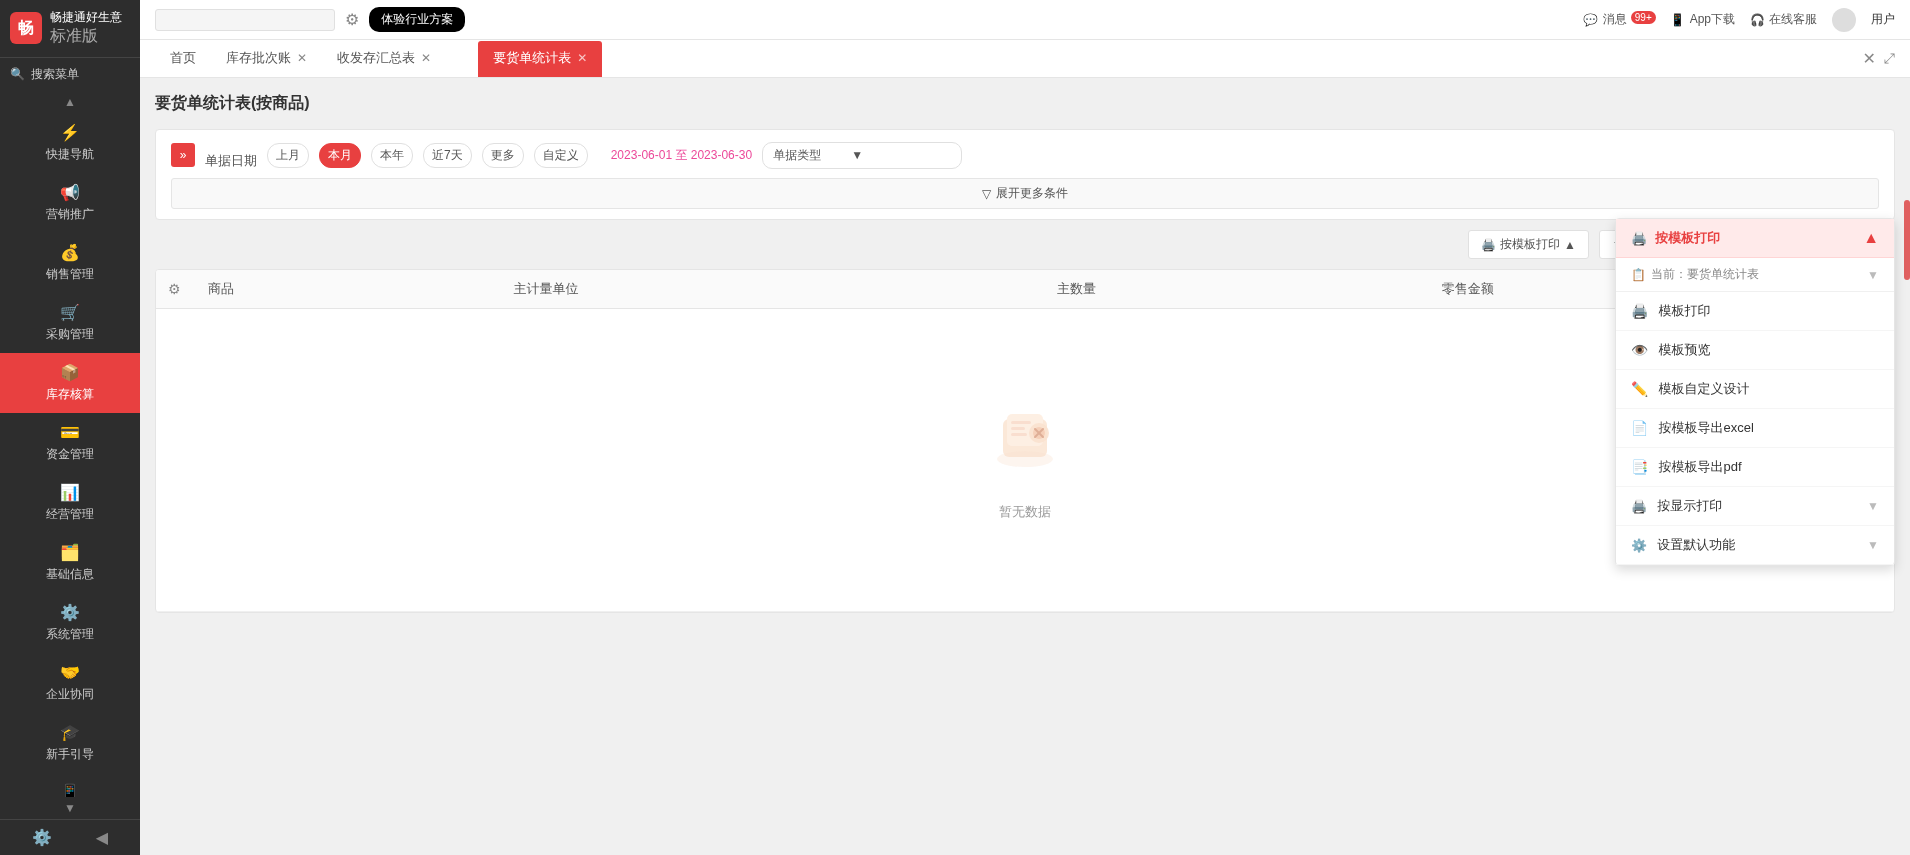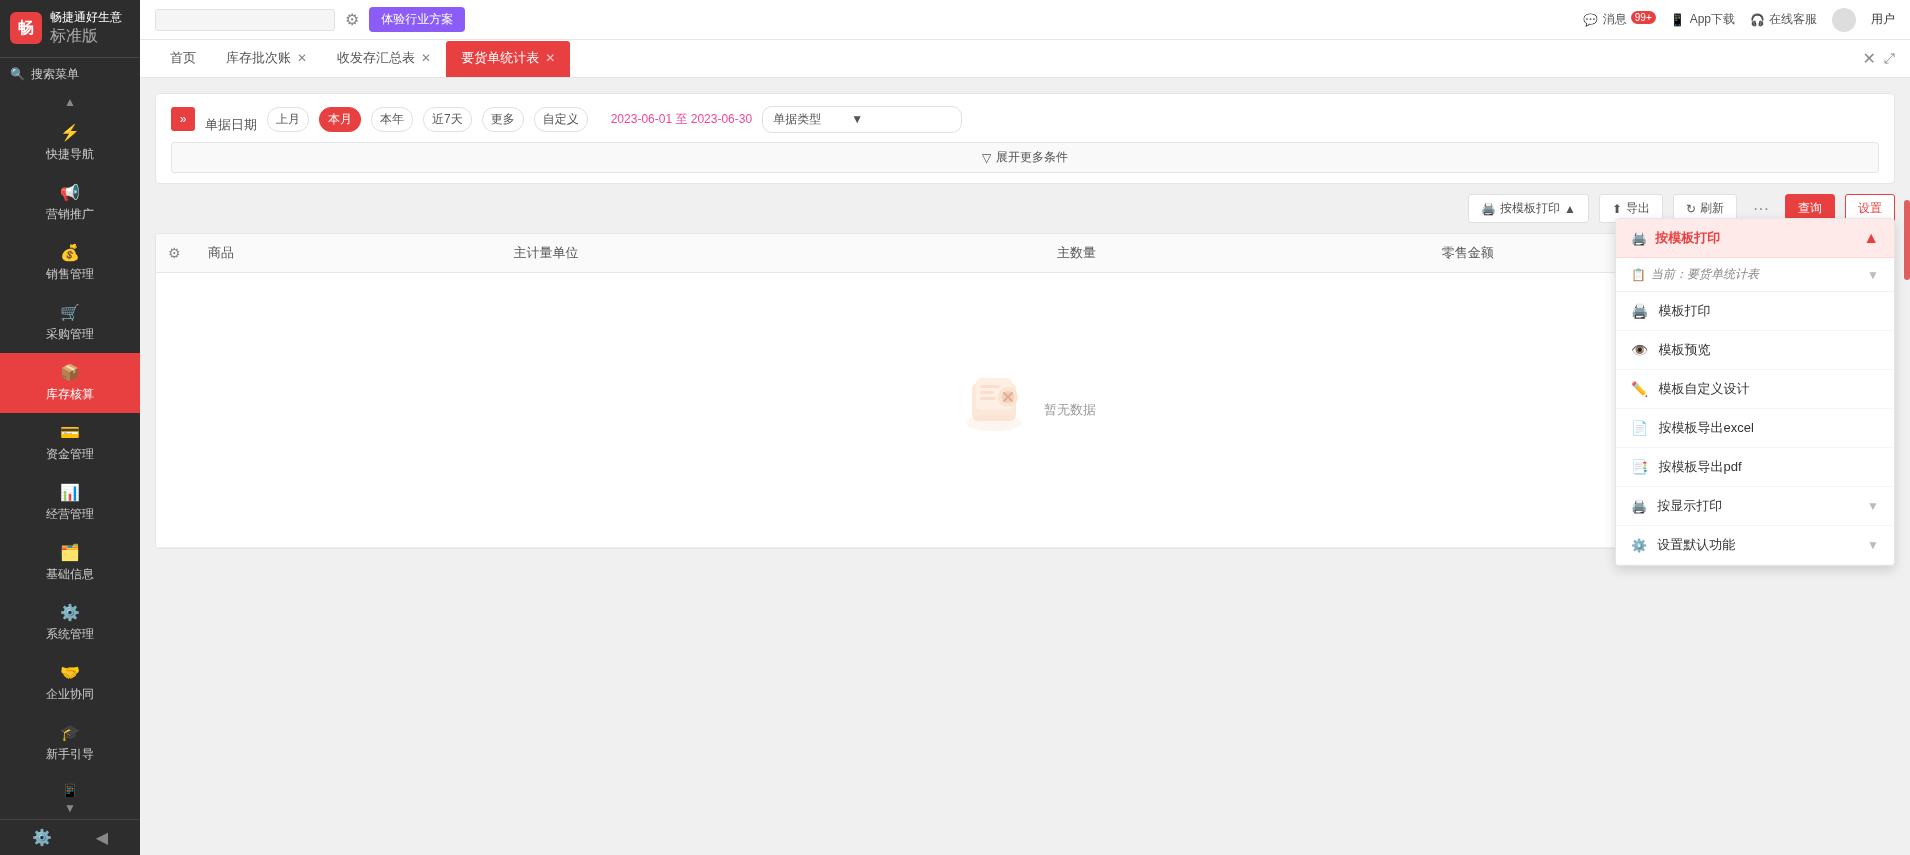--- a/index.html
+++ b/index.html
@@ -117,24 +117,24 @@
       width: 180px;
       font-size: 12px;
       color: #999;
     }
     .topbar-gear {
       color: #888;
       cursor: pointer;
       font-size: 16px;
     }
     .topbar-trial-btn {
-      background: #8b5cf6;
+      background: #000000;
       color: white;
       border: none;
-      border-radius: 4px;
+      border-radius: 10px;
       padding: 4px 12px;
       cursor: pointer;
       font-size: 12px;
     }
     .topbar-spacer { flex: 1; }
     .topbar-right {
       display: flex;
       align-items: center;
       gap: 15px;
       font-size: 12px;
@@ -181,20 +181,21 @@
       font-size: 13px;
       color: #555;
       border-bottom: 2px solid transparent;
       gap: 6px;
       white-space: nowrap;
     }
     .tab.active {
       color: #fff;
       background: #e84040;
       border-radius: 3px 3px 0 0;
+      margin-left: 32px;
     }
     .tab .close-btn {
       font-size: 12px;
       cursor: pointer;
       opacity: 0.7;
     }
     .tabbar-close { margin-left: auto; font-size: 16px; cursor: pointer; color: #888; }
     .tabbar-expand { font-size: 14px; cursor: pointer; color: #888; margin-left: 8px; }
 
     
@@ -349,21 +350,21 @@
     }
     .table-settings-icon {
       color: #888;
       cursor: pointer;
       font-size: 14px;
     }
 
     
     .empty-state {
       display: flex;
-      flex-direction: row;
+      flex-direction: column;
       align-items: center;
       justify-content: center;
       padding: 80px 0;
       color: #999;
       font-size: 13px;
       gap: 10px;
     }
     .empty-icon {
       font-size: 60px;
       opacity: 0.5;
@@ -434,21 +435,21 @@
 
     .current-label {
       display: flex;
       align-items: center;
       padding: 8px 15px;
       font-size: 12px;
       color: #888;
       gap: 5px;
       border-bottom: 1px solid #f0f0f0;
     }
-    .current-label-text { flex: 1; font-style: italic; }
+    .current-label-text { flex: 1; }
     .current-label-arrow { color: #bbb; }
 
     
     .right-scrollbar {
       position: fixed;
       right: 0;
       top: 200px;
       width: 6px;
       height: 400px;
       background: #f0f0f0;
@@ -587,20 +588,21 @@
     <div class="tab active">
       <span>要货单统计表</span>
       <span class="close-btn">✕</span>
     </div>
     <span class="tabbar-close">✕</span>
     <span class="tabbar-expand">⤢</span>
   </div>
 
   <div class="content">
 
+    <div class="page-title">要货单统计表(按商品)</div>
 
     <div class="filter-bar">
       <div class="filter-row">
         <div class="expand-icon">»</div>
         <span class="filter-label">单据日期</span>
         <button class="date-btn">上月</button>
         <button class="date-btn active">本月</button>
         <button class="date-btn">本年</button>
         <button class="date-btn">近7天</button>
         <button class="date-btn">更多</button>

